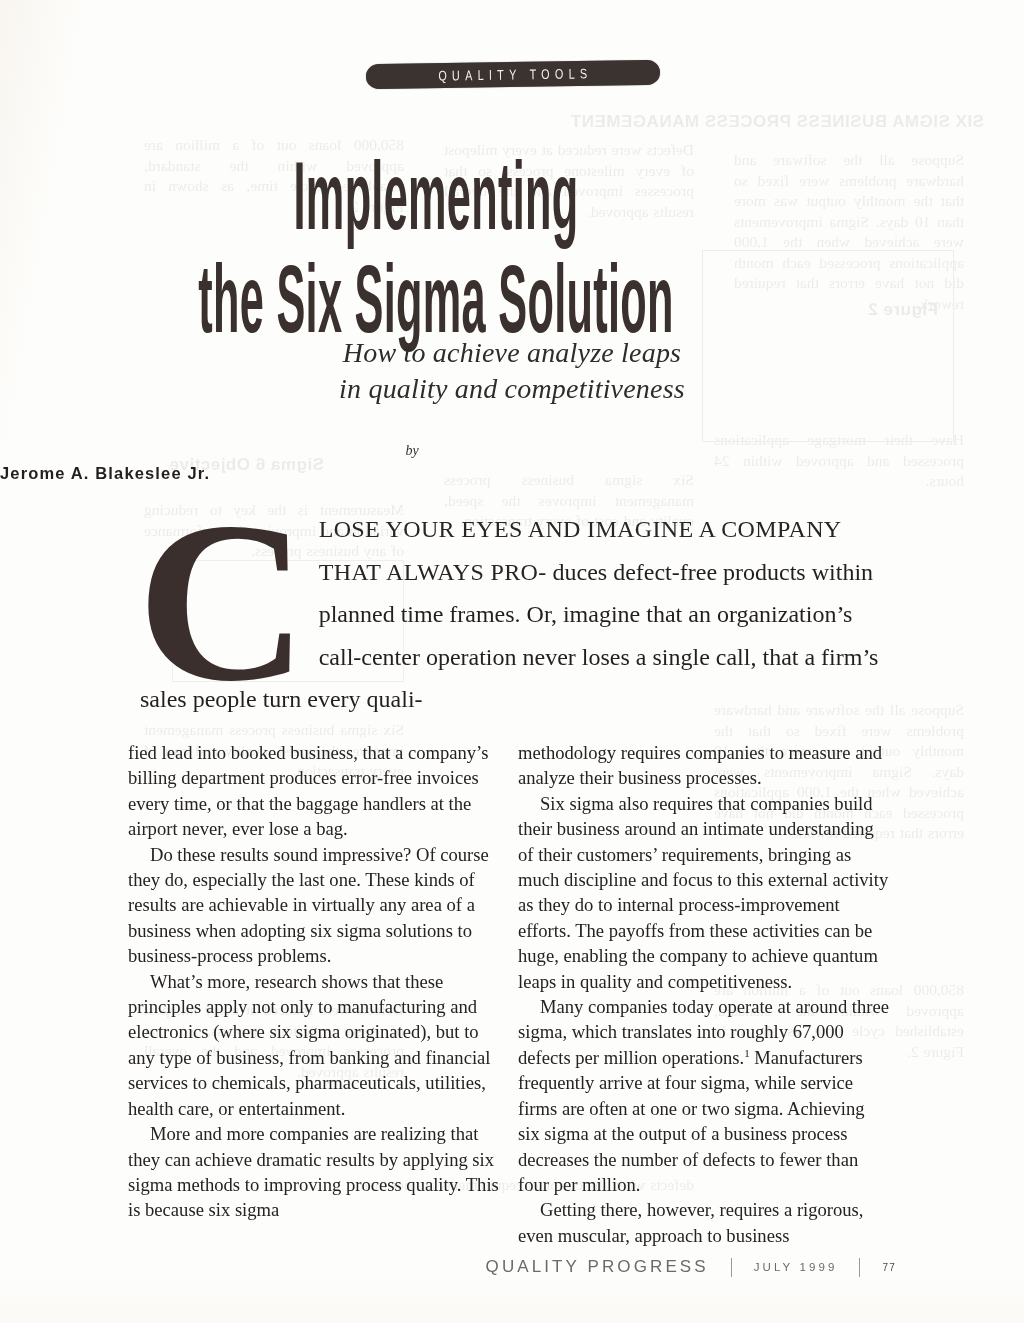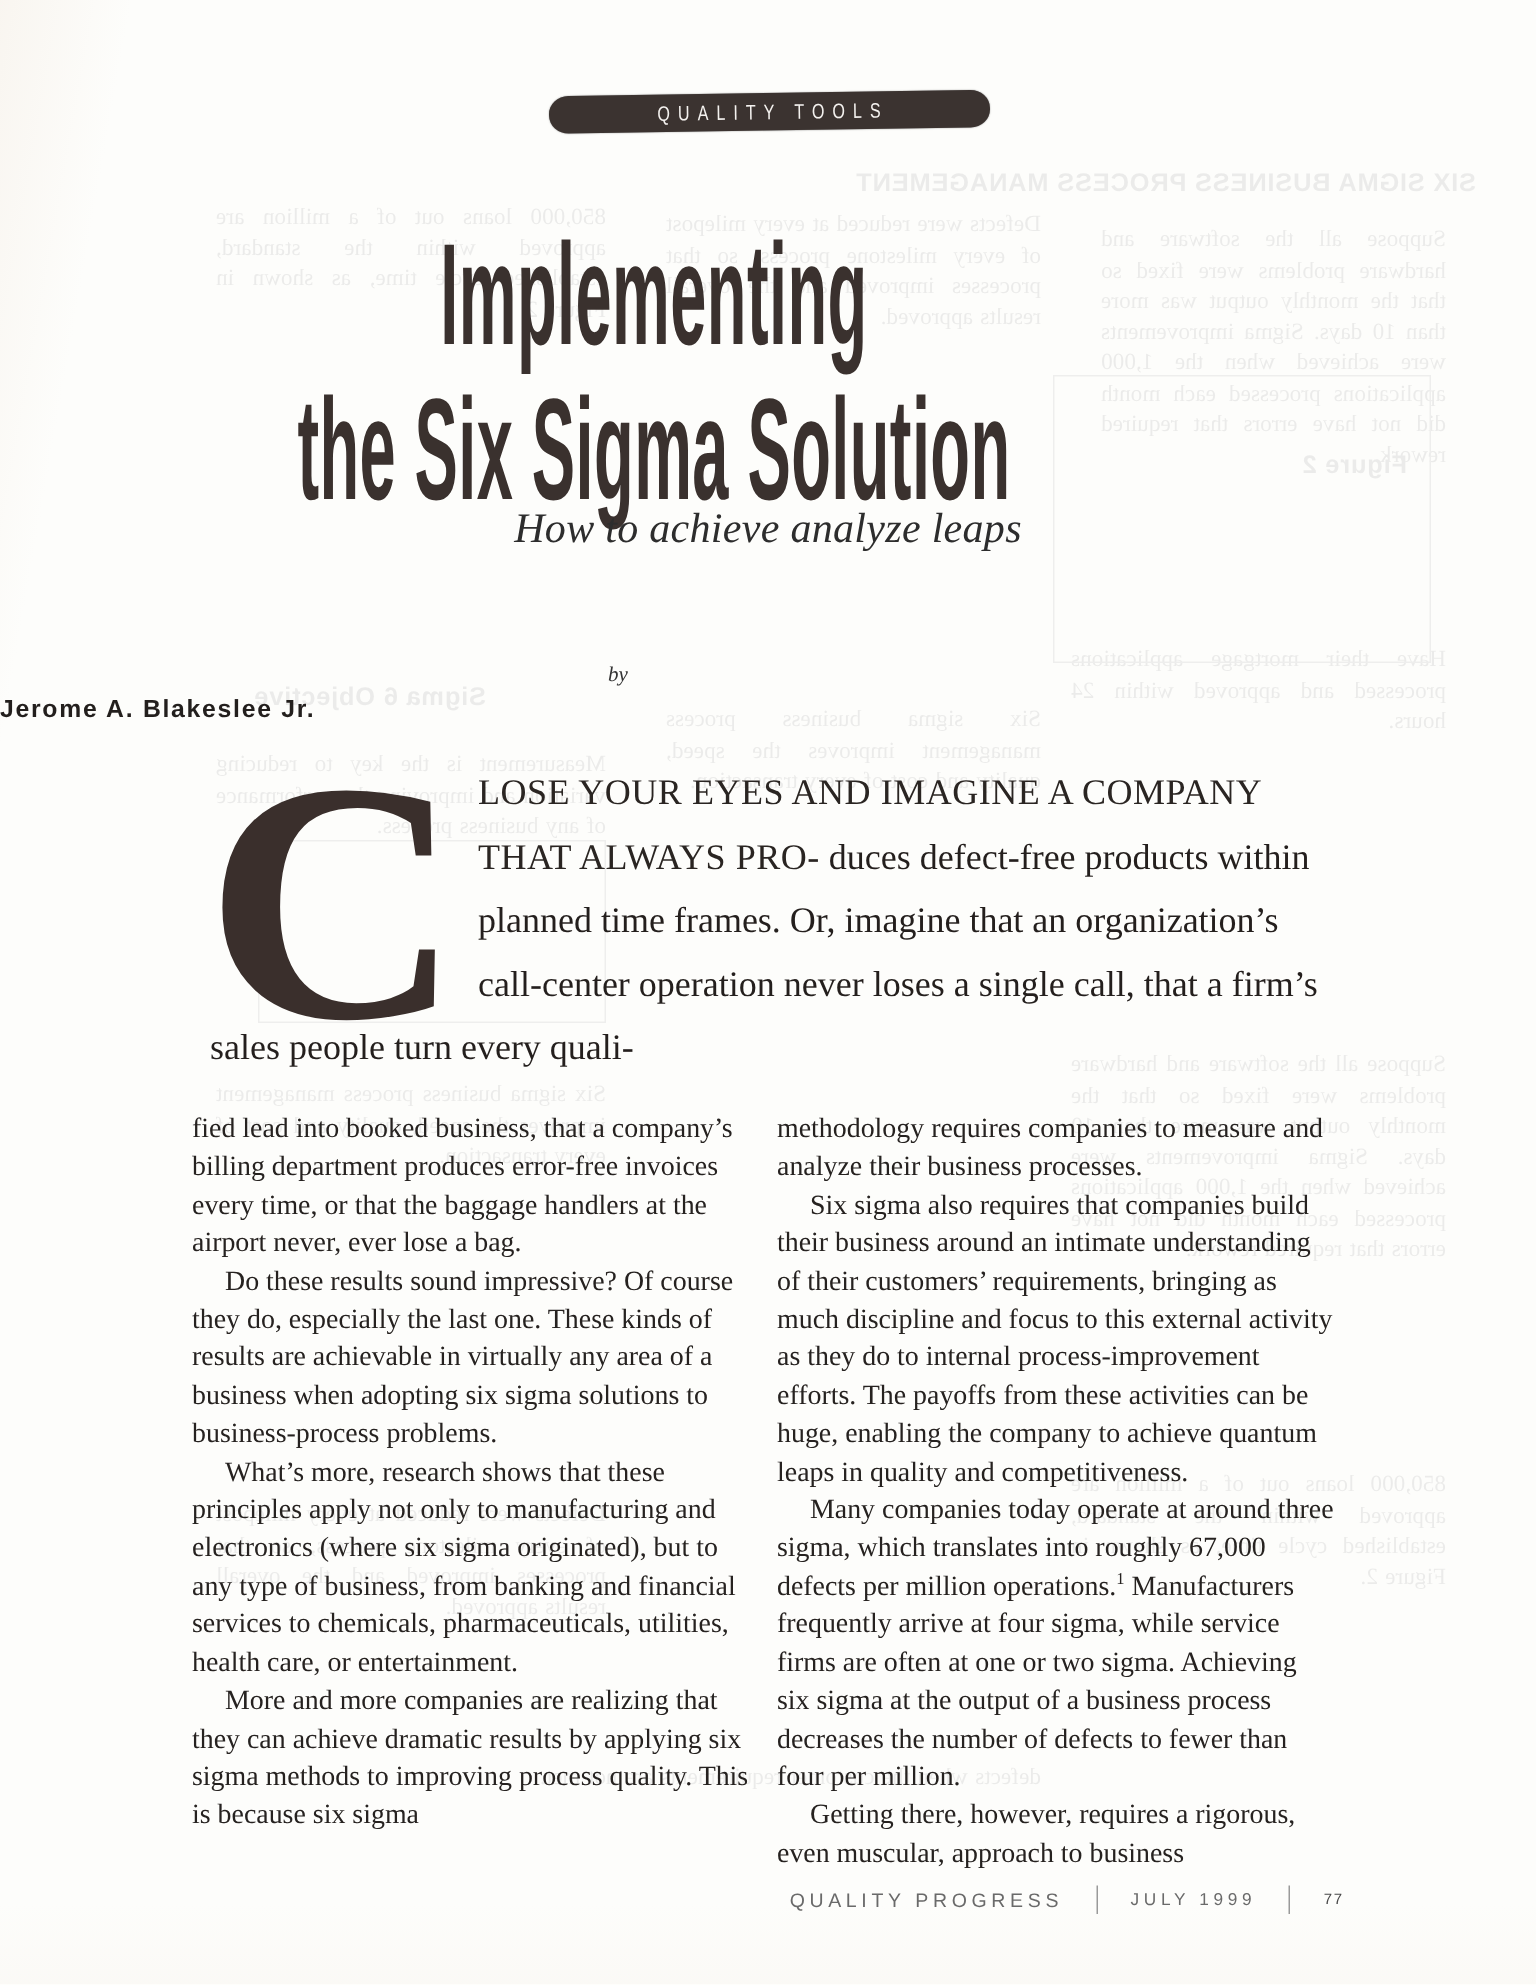--- a/index.html
+++ b/index.html
@@ -219,21 +219,21 @@
     top: 1257px;
     width: 768px;
     display: flex;
     align-items: center;
     justify-content: flex-end;
     gap: 0;
     font-family: "Liberation Sans", sans-serif;
     color: #6a6a6a;
   }
   .footer .mag {
-    font-size: 13px;
+    font-size: 17px;
     letter-spacing: 3.1px;
     padding-left: 46px;
   }
   .footer .sep {
     display: inline-block;
     width: 1px;
     height: 19px;
     background: #9a9a9a;
     margin: 0 22px;
   }
@@ -280,20 +280,21 @@
     </div>
   </div>
 
   <h1 class="headline">
     <span class="l1">Implementing</span>
     <span class="l2">the Six Sigma Solution</span>
   </h1>
 
   <div class="subtitle">
     <span>How to achieve analyze leaps</span>
+    <span>in quality and competitiveness</span>
   </div>
 
   <div class="by-label">by</div>
   <div class="byline">Jerome A. Blakeslee Jr.</div>
 
   <div class="lead">
     <span class="dropcap">C</span><span class="smallcaps">LOSE YOUR EYES AND IMAGINE A COMPANY THAT ALWAYS PRO-</span>
     <span>duces defect-free products within planned time frames. Or, imagine that an organization’s call-center operation never loses a single call, that a firm’s sales people turn every quali-</span>
   </div>
 

